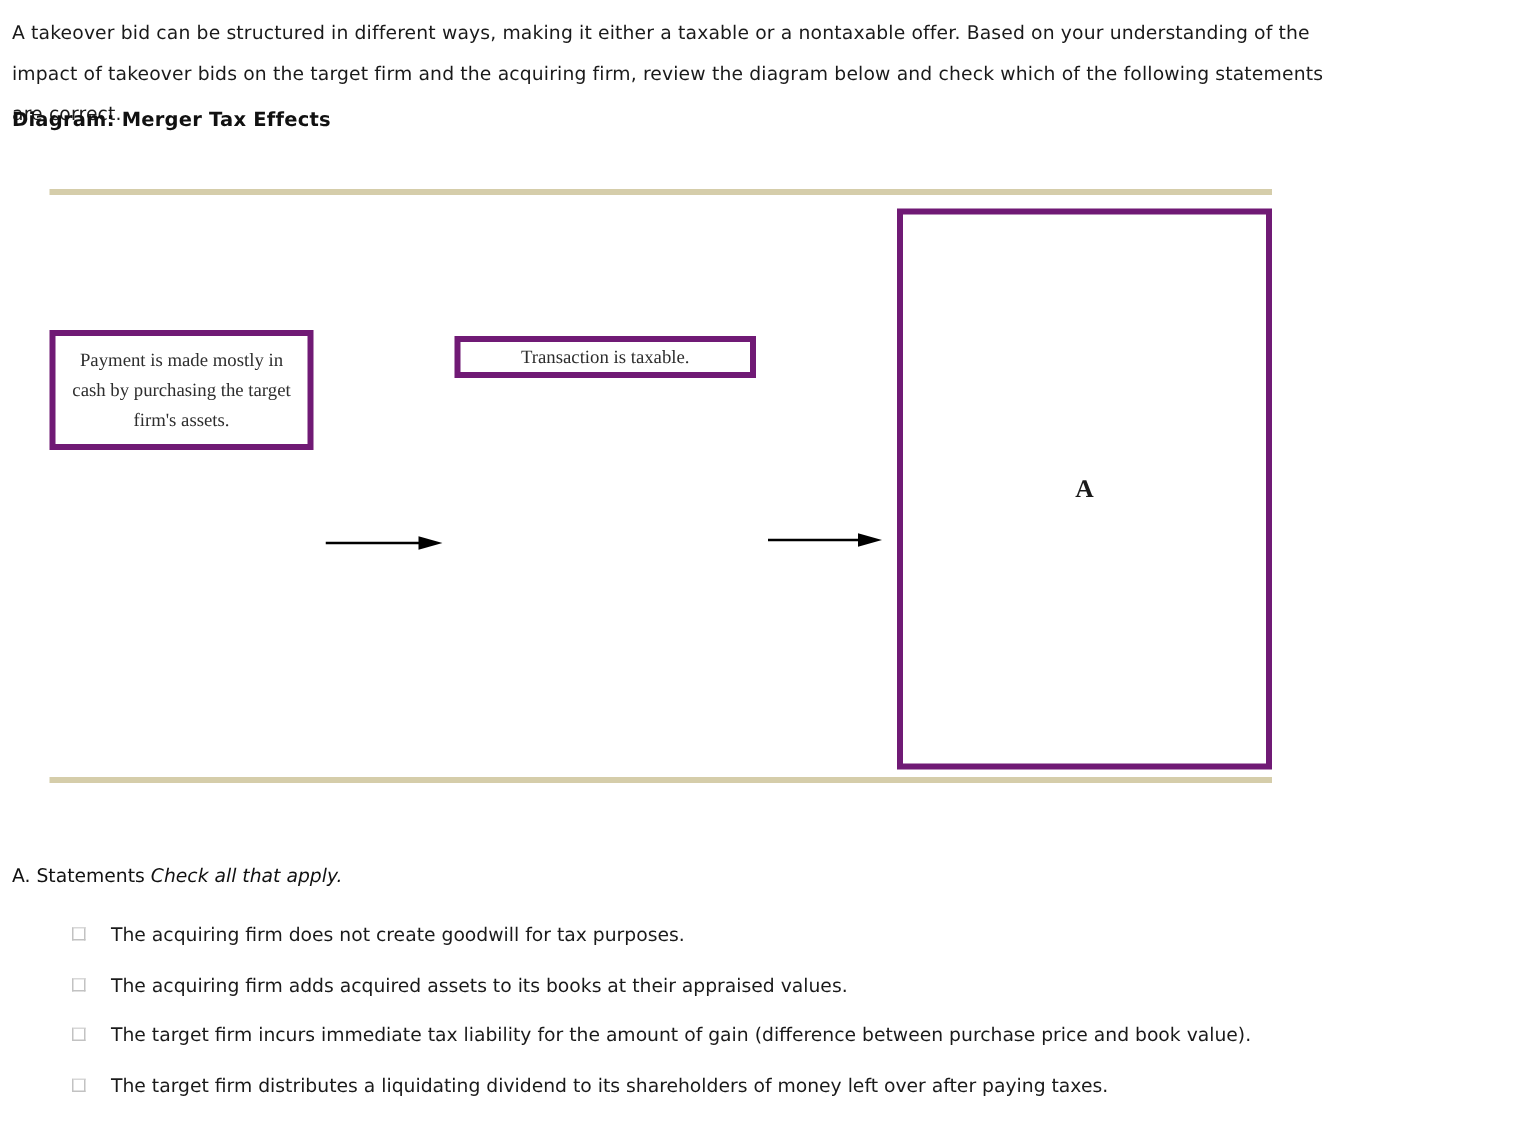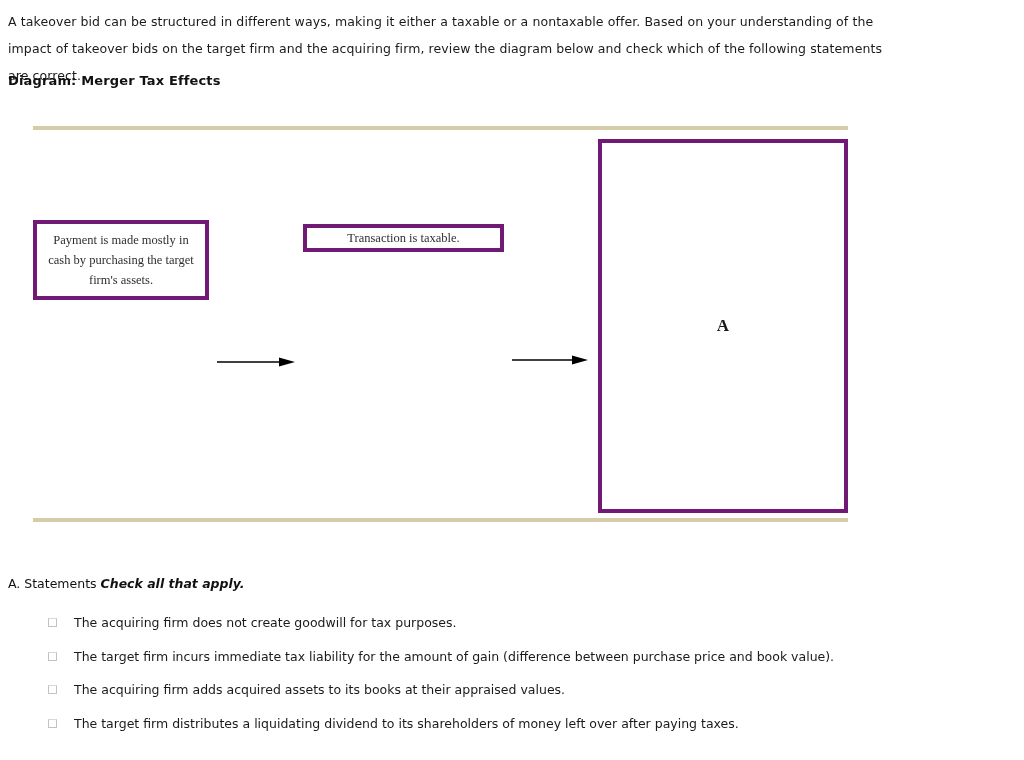--- a/index.html
+++ b/index.html
@@ -108,21 +108,21 @@
 
   
   .statements-head {
     position: absolute;
     left: 8px;
     top: 576px;
     font-size: 12.5px;
     color: #111111;
   }
   .statements-head .lead { font-weight: normal; }
-  .statements-head .sub { font-style: italic; font-weight: bold; }
+  .statements-head .sub { font-style: italic; font-weight: normal; }
 
   .statement-list {
     position: absolute;
     left: 48px;
     top: 615px;
     width: 960px;
   }
   .statement-row {
     position: relative;
     height: 33.5px;
@@ -188,26 +188,26 @@
 
 <div class="statement-list">
 
   <div class="statement-row">
     <span class="checkbox"></span>
     <span class="statement-text">The acquiring firm does not create goodwill for tax purposes.</span>
   </div>
 
   <div class="statement-row">
     <span class="checkbox"></span>
+    <span class="statement-text">The acquiring firm adds acquired assets to its books at their appraised values.</span>
+  </div>
+
+  <div class="statement-row">
+    <span class="checkbox"></span>
     <span class="statement-text">The target firm incurs immediate tax liability for the amount of gain (difference between purchase price and book value).</span>
   </div>
 
   <div class="statement-row">
     <span class="checkbox"></span>
-    <span class="statement-text">The acquiring firm adds acquired assets to its books at their appraised values.</span>
-  </div>
-
-  <div class="statement-row">
-    <span class="checkbox"></span>
     <span class="statement-text">The target firm distributes a liquidating dividend to its shareholders of money left over after paying taxes.</span>
   </div>
 
 </div>
 
 </body></html>

